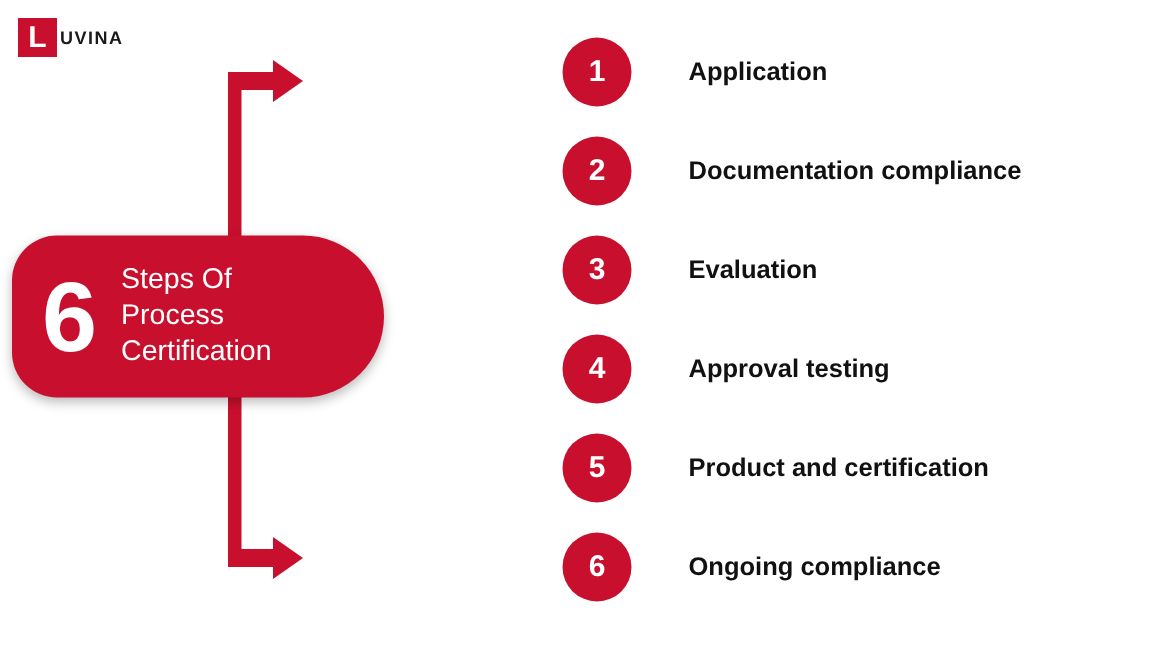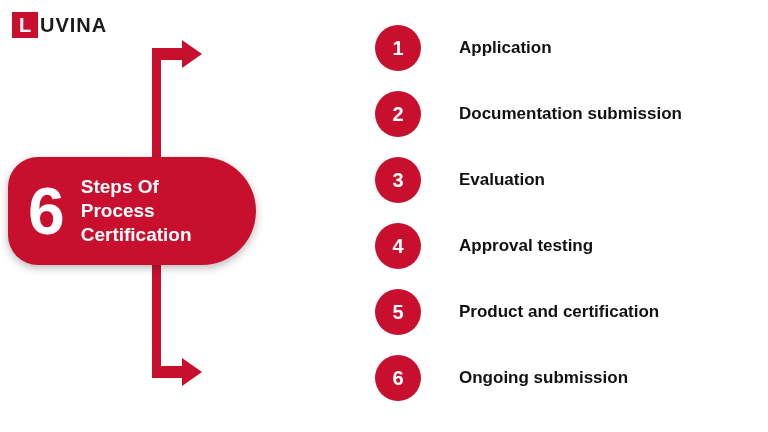--- a/index.html
+++ b/index.html
@@ -36,21 +36,21 @@
     font-weight:bold;
     font-size:20px;
     display:flex;
     align-items:center;
     justify-content:center;
     line-height:1;
   }
   .logo-text{
     color:#1a1a1a;
     font-weight:bold;
-    font-size:20px;
+    font-size:12px;
     letter-spacing:1px;
   }
 
   
   .stem{
     position:absolute;
     left:152px;top:48px;
     width:9px;height:330px;
     background:var(--accent);
   }
@@ -89,21 +89,21 @@
   .badge-number{
     color:#ffffff;
     font-size:66px;
     font-weight:bold;
     margin-left:20px;
     line-height:1;
   }
   .badge-title{
     color:#ffffff;
     font-size:19px;
-    font-weight:bold;
+    font-weight:normal;
     line-height:1.25;
     margin-left:16px;
   }
 
   
   .steps{
     position:absolute;
     left:375px;top:25px;
     display:flex;
     flex-direction:column;
@@ -167,38 +167,38 @@
 
   <div class="steps">
 
     <div class="step-row">
       <div class="step-circle">1</div>
       <div class="step-label">Application</div>
     </div>
 
     <div class="step-row">
       <div class="step-circle">2</div>
-      <div class="step-label">Documentation submission</div>
+      <div class="step-label">Documentation compliance</div>
     </div>
 
     <div class="step-row">
       <div class="step-circle">3</div>
       <div class="step-label">Evaluation</div>
     </div>
 
     <div class="step-row">
       <div class="step-circle">4</div>
       <div class="step-label">Approval testing</div>
     </div>
 
     <div class="step-row">
       <div class="step-circle">5</div>
       <div class="step-label">Product and certification</div>
     </div>
 
     <div class="step-row">
       <div class="step-circle">6</div>
-      <div class="step-label">Ongoing submission</div>
+      <div class="step-label">Ongoing compliance</div>
     </div>
 
   </div>
 
 </div>
 
 </body></html>

